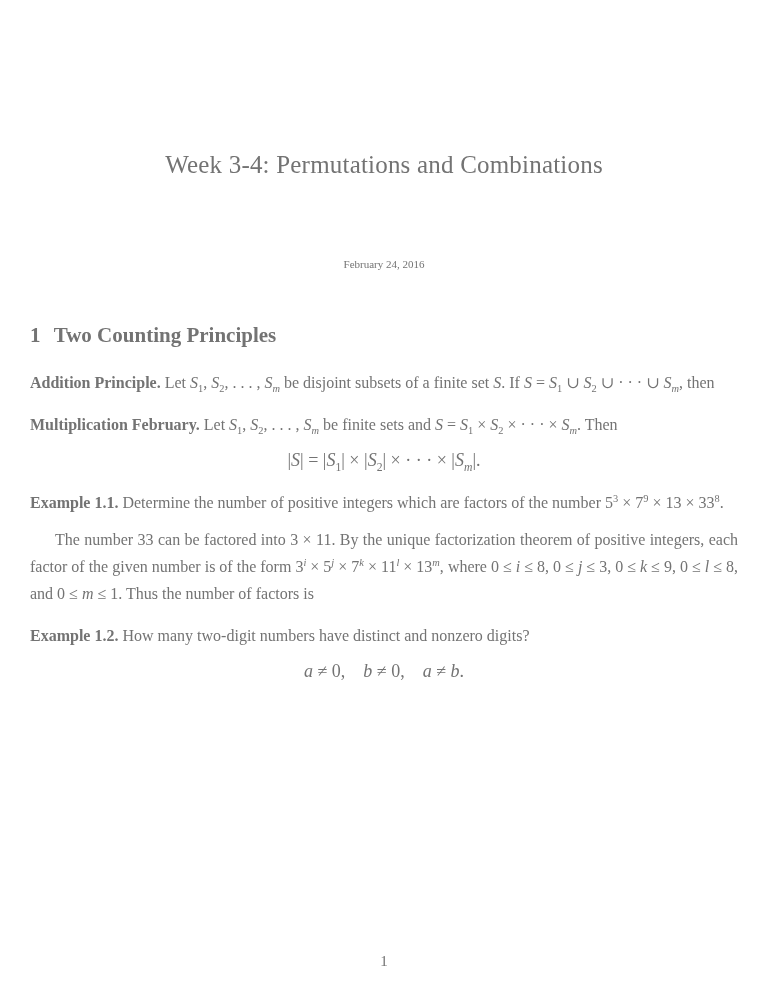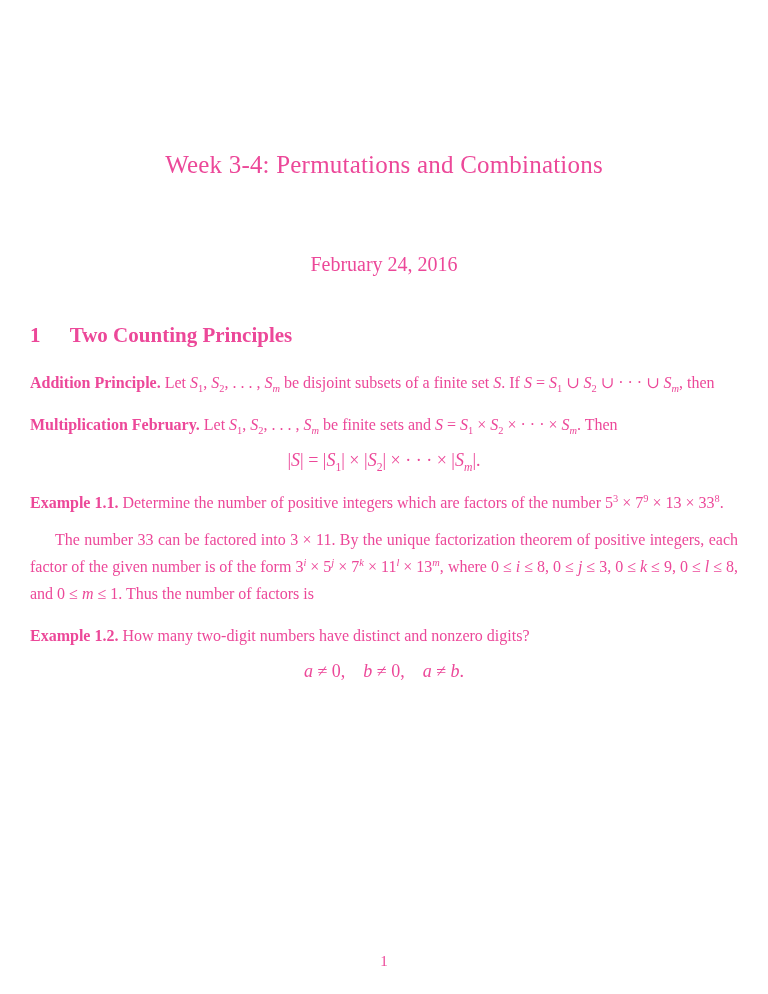--- a/index.html
+++ b/index.html
@@ -6,48 +6,48 @@
     margin: 0;
     padding: 0;
     background: #ffffff;
   }
   .page {
     position: relative;
     width: 768px;
     height: 994px;
     margin: 0 auto;
     background: #ffffff;
-    color: #ec4899;
+    color: #737373;
     font-family: "Liberation Serif", "DejaVu Serif", serif;
     box-sizing: border-box;
     padding: 150px 30px 0 30px;
     overflow: hidden;
   }
   .doc-title {
     margin: 0;
     font-size: 25px;
     font-weight: normal;
     text-align: center;
     line-height: 30px;
     letter-spacing: 0.2px;
   }
   .doc-date {
     margin-top: 73px;
     text-align: center;
-    font-size: 20px;
+    font-size: 11px;
     line-height: 22px;
   }
   .section-heading {
     margin: 48px 0 0 0;
     font-size: 21px;
     line-height: 25px;
     font-weight: bold;
   }
   .sec-num { display: inline-block; }
-  .sec-title { display: inline-block; margin-left: 24px; }
+  .sec-title { display: inline-block; margin-left: 8px; }
   .para {
     margin: 15px 0 0 0;
     font-size: 16px;
     line-height: 27px;
     text-align: justify;
   }
   .para.first { margin-top: 21px; }
   .para.solution { margin-top: 10px; text-indent: 25px; }
   .lead { font-weight: bold; }
   .eq {

